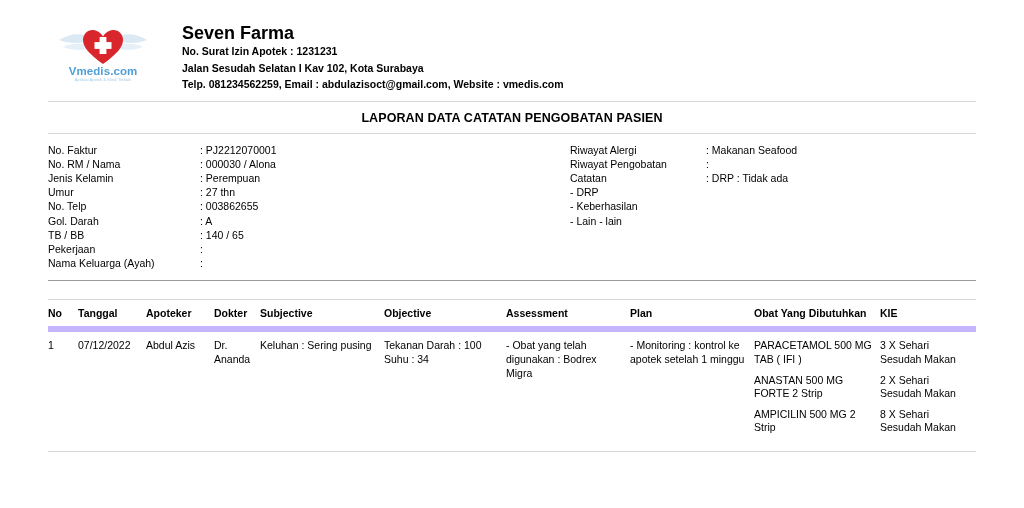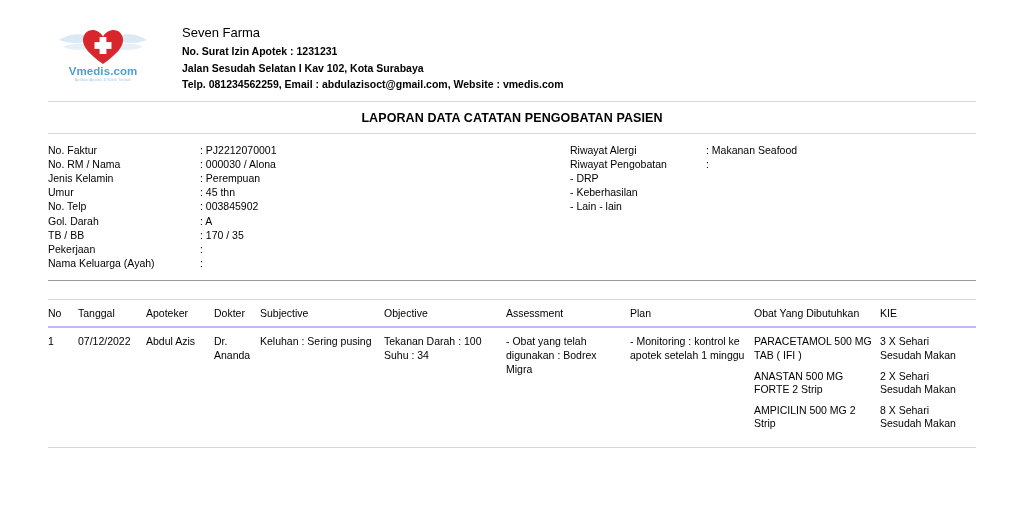--- a/index.html
+++ b/index.html
@@ -55,22 +55,22 @@
     color: #9ec8e6;
     letter-spacing: .2px;
     margin-top: 1px;
   }
 
   .firm {
     padding-left: 24px;
     padding-top: 10px;
   }
   .firm-name {
-    font-size: 13px;
-    font-weight: normal;
+    font-size: 18px;
+    font-weight: bold;
     line-height: 18px;
     margin-bottom: 1px;
   }
   .firm-line {
     font-size: 10.5px;
     font-weight: bold;
     line-height: 16.5px;
   }
 
   .rule {
@@ -121,25 +121,25 @@
 
   
   .table-wrap { padding-top: 18px; }
   table.report {
     width: 100%;
     border-collapse: collapse;
     table-layout: fixed;
   }
   table.report thead th {
     font-size: 10.5px;
-    font-weight: normal;
+    font-weight: bold;
     text-align: left;
     padding: 7px 8px 7px 0;
     border-top: 1px solid #d6d6d6;
-    border-bottom: 2px solid #c4b5fd;
+    border-bottom: 6px solid #c4b5fd;
     vertical-align: bottom;
   }
   table.report tbody td {
     font-size: 10.5px;
     line-height: 13.6px;
     text-align: left;
     padding: 6px 8px 6px 0;
     vertical-align: top;
   }
   table.report tbody tr.data-row td { padding-top: 7px; }
@@ -219,52 +219,56 @@
       <div class="info-row">
         <span class="info-label">No. RM / Nama</span>
         <span class="info-value">: 000030 / Alona</span>
       </div>
       <div class="info-row">
         <span class="info-label">Jenis Kelamin</span>
         <span class="info-value">: Perempuan</span>
       </div>
       <div class="info-row">
         <span class="info-label">Umur</span>
-        <span class="info-value">: 45 thn</span>
+        <span class="info-value">: 27 thn</span>
       </div>
       <div class="info-row">
         <span class="info-label">No. Telp</span>
-        <span class="info-value">: 003845902</span>
+        <span class="info-value">: 003862655</span>
       </div>
       <div class="info-row">
         <span class="info-label">Gol. Darah</span>
         <span class="info-value">: A</span>
       </div>
       <div class="info-row">
         <span class="info-label">TB / BB</span>
-        <span class="info-value">: 170 / 35</span>
+        <span class="info-value">: 140 / 65</span>
       </div>
       <div class="info-row">
         <span class="info-label">Pekerjaan</span>
         <span class="info-value">:</span>
       </div>
       <div class="info-row">
         <span class="info-label">Nama Keluarga (Ayah)</span>
         <span class="info-value">:</span>
       </div>
     </div>
 
     <div class="info-col right">
       <div class="info-row">
         <span class="info-label">Riwayat Alergi</span>
         <span class="info-value">: Makanan Seafood</span>
       </div>
       <div class="info-row">
         <span class="info-label">Riwayat Pengobatan</span>
         <span class="info-value">:</span>
+      </div>
+      <div class="info-row">
+        <span class="info-label">Catatan</span>
+        <span class="info-value">: DRP : Tidak ada</span>
       </div>
       <div class="sub-note">- DRP</div>
       <div class="sub-note">- Keberhasilan</div>
       <div class="sub-note">- Lain - lain</div>
     </div>
   </div>
 
   <div class="rule-dark"></div>
 
   <div class="table-wrap">

